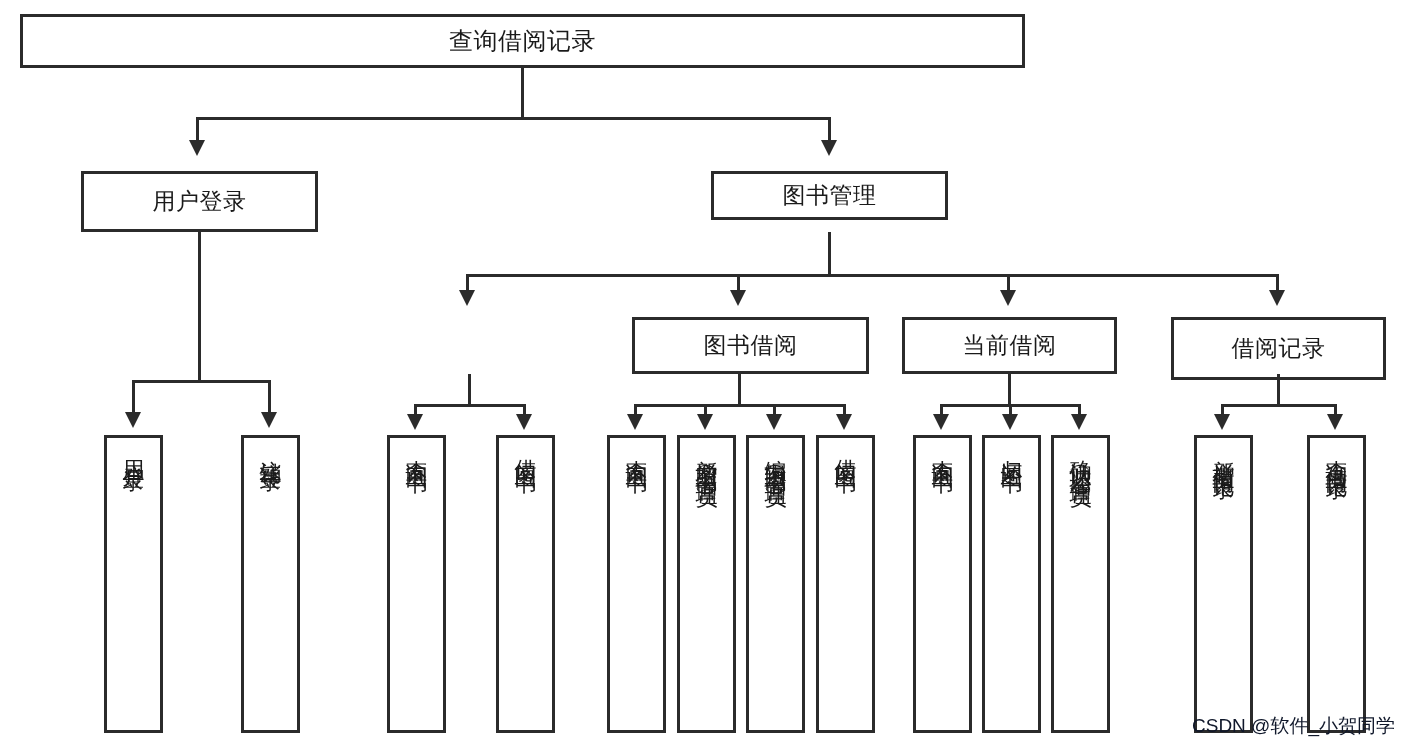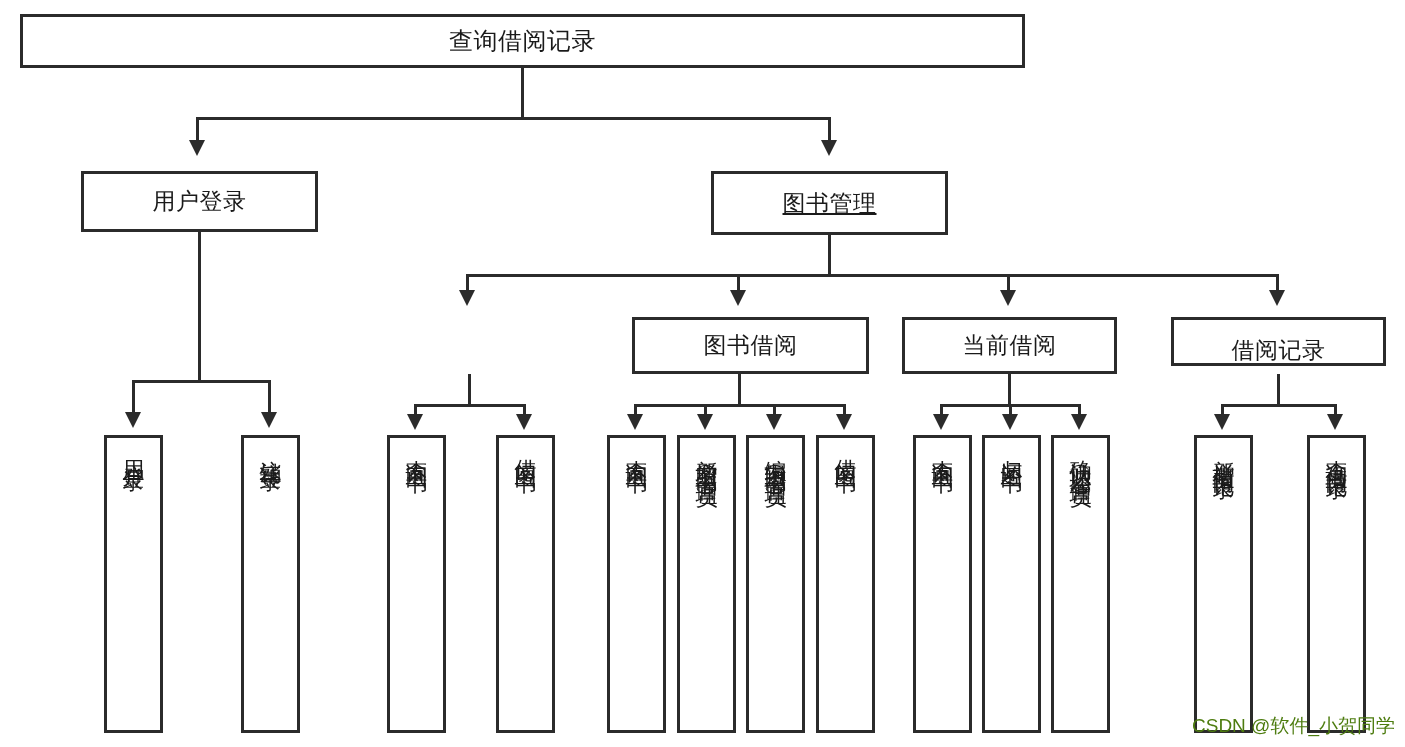--- a/index.html
+++ b/index.html
@@ -68,21 +68,21 @@
     position: absolute;
     width: 0;
     height: 0;
     border-left: 8px solid transparent;
     border-right: 8px solid transparent;
     border-top: 16px solid #2b2b2b;
   }
   
   #watermark {
     position: absolute;
-    color: #4d7c0f;
+    color: #0f172a;
     font-size: 19px;
     white-space: nowrap;
     font-family: "Liberation Sans", "DejaVu Sans", sans-serif;
     pointer-events: none;
   }
 </style>
 </head>
 <body>
 
 <div id="canvas">
@@ -97,21 +97,21 @@
 
   <div class="ln vln" style="left:196px; top:117px; width:3px; height:25px;"></div>
   <div class="arrow" style="left:189px; top:140px;"></div>
   <div class="ln vln" style="left:828px; top:117px; width:3px; height:25px;"></div>
   <div class="arrow" style="left:821px; top:140px;"></div>
 
   <div class="node horiz" style="left:81px; top:171px; width:237px; height:61px;">
     <span class="label">用户登录</span>
   </div>
 
-  <div class="node horiz" style="left:711px; top:171px; width:237px; height:64px;text-decoration:underline;">
+  <div class="node horiz" style="left:711px; top:171px; width:237px; height:49px;">
     <span class="label">图书管理</span>
   </div>
 
   <div class="ln vln" style="left:198px; top:232px; width:3px; height:150px;"></div>
   <div class="ln hln" style="left:132px; top:380px; width:136px; height:3px;"></div>
   <div class="ln vln" style="left:132px; top:380px; width:3px; height:34px;"></div>
   <div class="arrow" style="left:125px; top:412px;"></div>
   <div class="ln vln" style="left:268px; top:380px; width:3px; height:34px;"></div>
   <div class="arrow" style="left:261px; top:412px;"></div>
 
@@ -125,21 +125,21 @@
   <div class="arrow" style="left:1000px; top:290px;"></div>
   <div class="ln vln" style="left:1276px; top:274px; width:3px; height:18px;"></div>
   <div class="arrow" style="left:1269px; top:290px;"></div>
 
   <div class="node horiz" style="left:632px; top:317px; width:237px; height:57px;">
     <span class="label">图书借阅</span>
   </div>
   <div class="node horiz" style="left:902px; top:317px; width:215px; height:57px;">
     <span class="label">当前借阅</span>
   </div>
-  <div class="node horiz" style="left:1171px; top:317px; width:215px; height:49px;align-items:flex-end;">
+  <div class="node horiz" style="left:1171px; top:317px; width:215px; height:63px;">
     <span class="label">借阅记录</span>
   </div>
 
   <div class="ln vln" style="left:468px; top:374px; width:3px; height:32px;"></div>
   <div class="ln hln" style="left:414px; top:404px; width:112px; height:3px;"></div>
   <div class="ln vln" style="left:414px; top:404px; width:3px; height:12px;"></div>
   <div class="arrow" style="left:407px; top:414px;"></div>
   <div class="ln vln" style="left:523px; top:404px; width:3px; height:12px;"></div>
   <div class="arrow" style="left:516px; top:414px;"></div>
 

